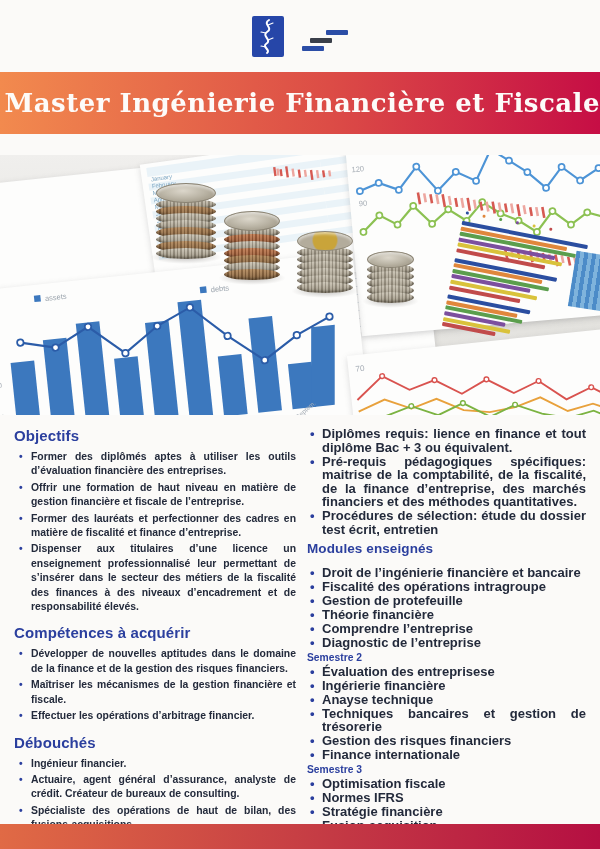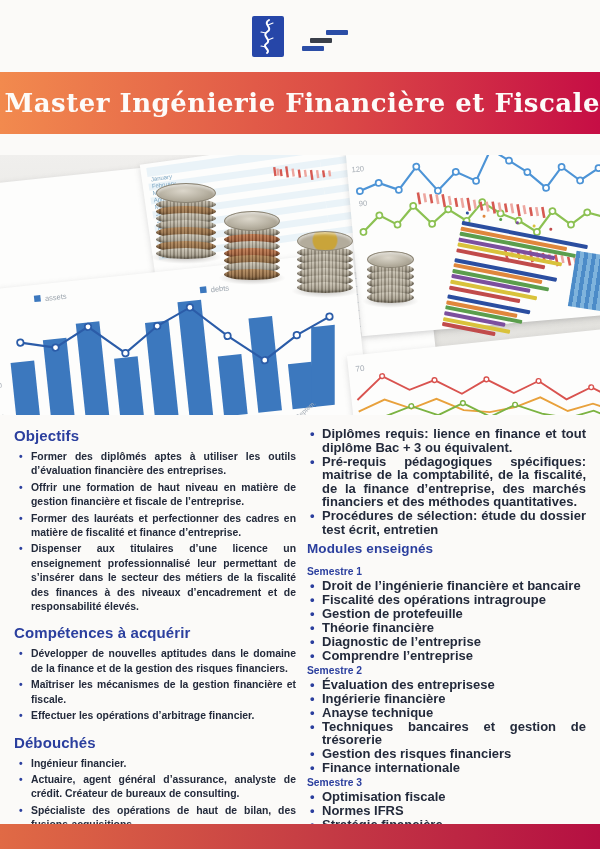--- a/index.html
+++ b/index.html
@@ -447,28 +447,27 @@
     </section>
 
     <section class="col-right">
       <ul>
         <li>Diplômes requis: lience en finance et tout diplôme Bac + 3 ou équivalent.</li>
         <li>Pré-requis pédagogiques spécifiques: maitrise de la comptabilité, de la fiscalité, de la finance d’entreprise, des marchés financiers et des méthodes quantitatives.</li>
         <li>Procédures de sélection: étude du dossier test écrit, entretien</li>
       </ul>
       <h2 class="mt">Modules enseignés</h2>
 
-      <h3 class="sem">Semestre 1</h3>
       <ul>
         <li>Droit de l’ingénierie financière et bancaire</li>
         <li>Fiscalité des opérations intragroupe</li>
         <li>Gestion de protefeuille</li>
         <li>Théorie financière</li>
+        <li>Comprendre l’entreprise</li>
         <li>Diagnostic de l’entreprise</li>
-        <li>Comprendre l’entreprise</li>
       </ul>
 
       <h3 class="sem">Semestre 2</h3>
       <ul>
         <li>Évaluation des entreprisese</li>
         <li>Ingérierie financière</li>
         <li>Anayse technique</li>
         <li>Techniques bancaires et gestion de trésorerie</li>
         <li>Gestion des risques financiers</li>
         <li>Finance internationale</li>

